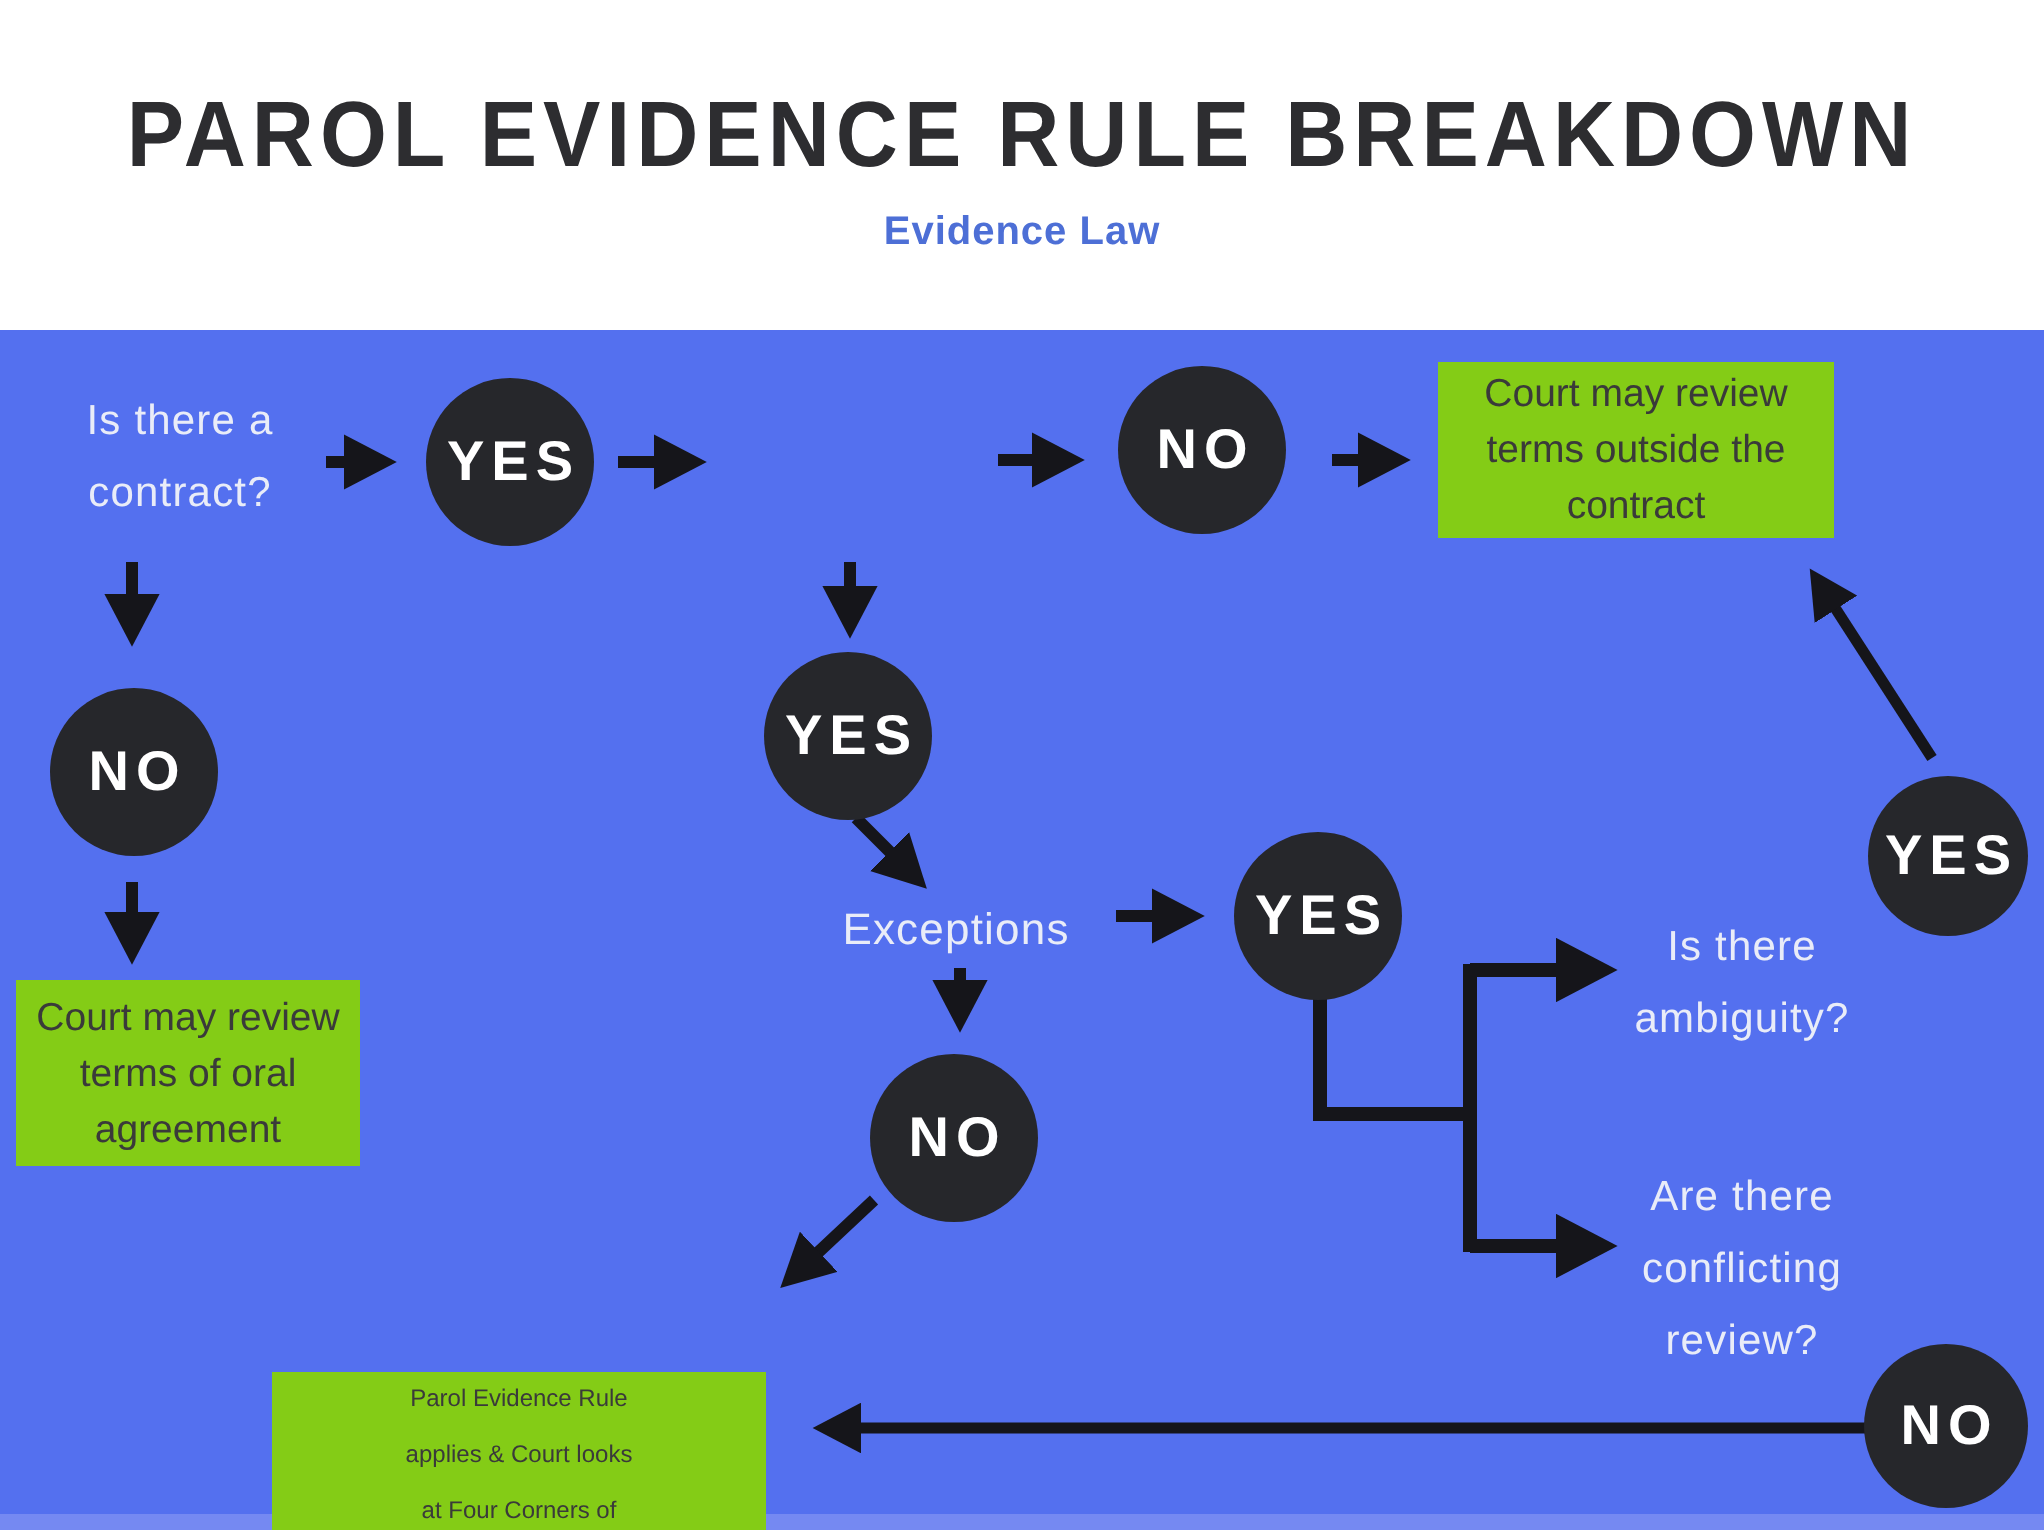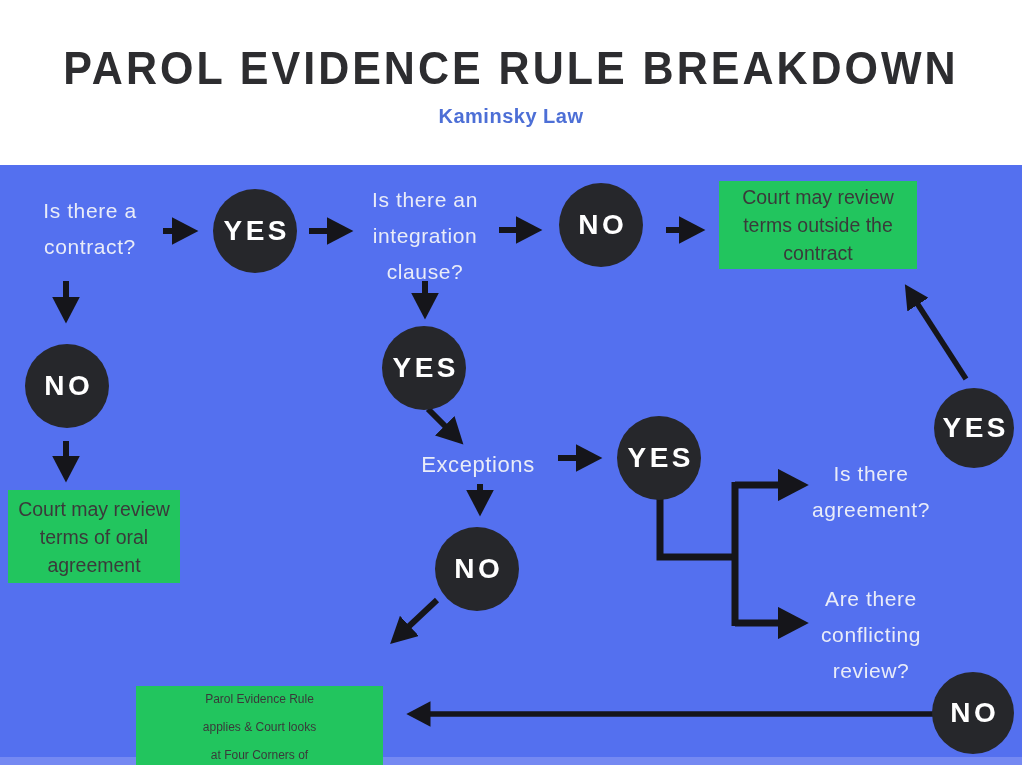--- a/index.html
+++ b/index.html
@@ -45,21 +45,21 @@
   
   .circle{
     position:absolute;width:84px;height:84px;border-radius:50%;
     background:var(--node_black);color:#fff;
     display:flex;align-items:center;justify-content:center;
     font-weight:700;font-size:28px;letter-spacing:3.5px;text-indent:3.5px;
   }
 
   
   .outbox{
-    position:absolute;background:#22c55e;color:var(--box_text);
+    position:absolute;background:#84cc16;color:var(--box_text);
     display:flex;align-items:center;justify-content:center;text-align:center;
     font-size:19.5px;line-height:28px;white-space:pre-line;
   }
 
   
   #q-contract{left:25px;top:193px;width:130px;}
   #q-integration{left:356px;top:182px;width:138px;}
   #q-exceptions{left:416px;top:447px;width:124px;font-size:22px;}
   #q-ambiguity{left:806px;top:456px;width:130px;}
   #q-conflicting{left:806px;top:581px;width:130px;}
@@ -76,21 +76,21 @@
   #box-outside{left:719px;top:181px;width:198px;height:88px;}
   #box-oral{left:8px;top:490px;width:172px;height:93px;}
   #box-corners{left:136px;top:644px;width:247px;height:109px;font-size:12px;margin-top:42px;}
 </style>
 </head>
 <body>
 
 <div class="stage">
 
   <div class="title">PAROL EVIDENCE RULE BREAKDOWN</div>
-  <div class="subtitle">Kaminsky Law</div>
+  <div class="subtitle">Evidence Law</div>
 
   <div class="canvas"></div>
   <div class="footer-strip"></div>
 
   <svg class="arrows" viewBox="0 165 1022 592" width="1022" height="592" xmlns="http://www.w3.org/2000/svg">
     <defs>
       <marker id="ah" markerWidth="4.6" markerHeight="4.6" refX="1" refY="2.3" orient="auto">
         <path d="M0,0 L4.4,2.3 L0,4.6 Z" fill="#15151A"></path>
       </marker>
     </defs>
@@ -114,26 +114,23 @@
       <path d="M735,623 L785,623" marker-end="url(#ah)"></path>
     </g>
     <g stroke="#15151A" stroke-width="5.5" fill="none">
       <path d="M933,714 L425,714" marker-end="url(#ah)"></path>
       <path d="M966,379 L915,300" marker-end="url(#ah)"></path>
     </g>
   </svg>
 
   <div class="q" id="q-contract">Is there a
 contract?</div>
-  <div class="q" id="q-integration">Is there an
-integration
-clause?</div>
   <div class="q" id="q-exceptions">Exceptions</div>
   <div class="q" id="q-ambiguity">Is there
-agreement?</div>
+ambiguity?</div>
   <div class="q" id="q-conflicting">Are there
 conflicting
 review?</div>
 
   <div class="circle" id="c-yes-contract">YES</div>
   <div class="circle" id="c-no-integration">NO</div>
   <div class="circle" id="c-no-contract">NO</div>
   <div class="circle" id="c-yes-integration">YES</div>
   <div class="circle" id="c-yes-exceptions">YES</div>
   <div class="circle" id="c-no-exceptions">NO</div>

